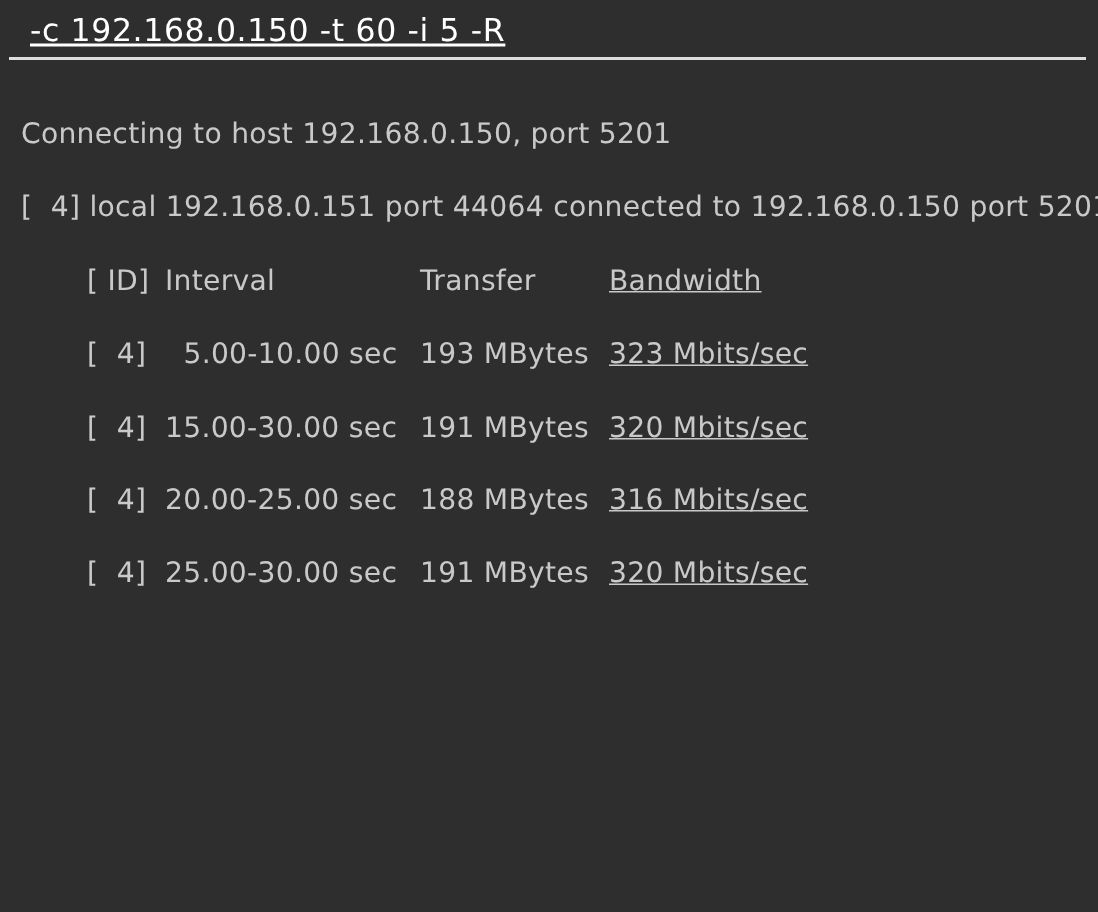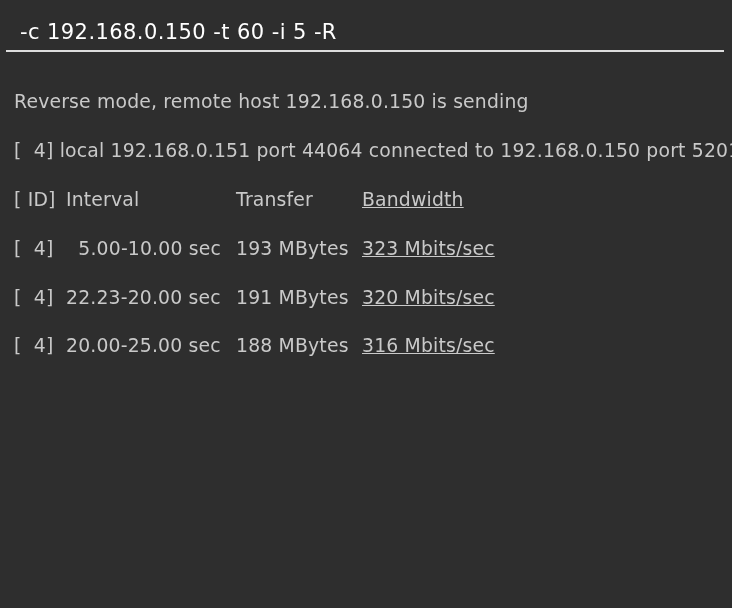--- a/index.html
+++ b/index.html
@@ -3,57 +3,59 @@
 <meta charset="utf-8">
 <style>
   html,body{
     margin:0;padding:0;
     width:732px;height:608px;
     background:#2e2e2e;
     overflow:hidden;
     font-family:"DejaVu Sans","Helvetica Neue",Arial,sans-serif;
   }
   .cmd-bar{
-    padding:20px 14px 6px 14px;
+    padding:8px 14px 6px 14px;
     color:#fff;
     font-size:21px;
     font-weight:500;
     letter-spacing:0.02em;
     border-bottom:2px solid #ddd;
     margin:0 8px 0 6px;
+    text-decoration:underline;
   }
   .output{
     padding:14px 14px 0 14px;
     color:#c9c9c9;
     font-size:18.8px;
     line-height:24.4px;
     white-space:pre;
     font-family:"DejaVu Sans","Helvetica Neue",Arial,sans-serif;
     letter-spacing:0.01em;
   }
   .row      {display:block;}
-  .id       {display:inline-block;width:52px;}
+  .id       {display:inline-block;width:52px;margin-left:44px;}
   .interval {display:inline-block;width:170px;}
   .transfer {display:inline-block;width:126px;}
   .bandwidth{display:inline-block;width:224px;text-decoration:underline;}
 </style>
 </head>
 <body>
 
 <div class="cmd-bar">
   <span>-c 192.168.0.150 -t 60 -i 5 -R</span>
 </div>
 
 <div class="output">
-<span class="row">Reverse mode, remote host 192.168.0.150 is sending</span>
+<span class="row">Connecting to host 192.168.0.150, port 5201</span>
 <span class="row">[  4] local 192.168.0.151 port 44064 connected to 192.168.0.150 port 5201</span>
 <span class="row"><span class="id">[ ID]</span><span class="interval">Interval</span><span class="transfer">Transfer</span><span class="bandwidth">Bandwidth</span></span>
 <span class="row"><span class="id">[  4]</span><span class="interval">  5.00-10.00 sec</span><span class="transfer">193 MBytes</span><span class="bandwidth">323 Mbits/sec</span></span>
-<span class="row"><span class="id">[  4]</span><span class="interval">22.23-20.00 sec</span><span class="transfer">191 MBytes</span><span class="bandwidth">320 Mbits/sec</span></span>
+<span class="row"><span class="id">[  4]</span><span class="interval">15.00-30.00 sec</span><span class="transfer">191 MBytes</span><span class="bandwidth">320 Mbits/sec</span></span>
 <span class="row"><span class="id">[  4]</span><span class="interval">20.00-25.00 sec</span><span class="transfer">188 MBytes</span><span class="bandwidth">316 Mbits/sec</span></span>
+<span class="row"><span class="id">[  4]</span><span class="interval">25.00-30.00 sec</span><span class="transfer">191 MBytes</span><span class="bandwidth">320 Mbits/sec</span></span>
 
 
 
 
 
 
 
 
 
 

